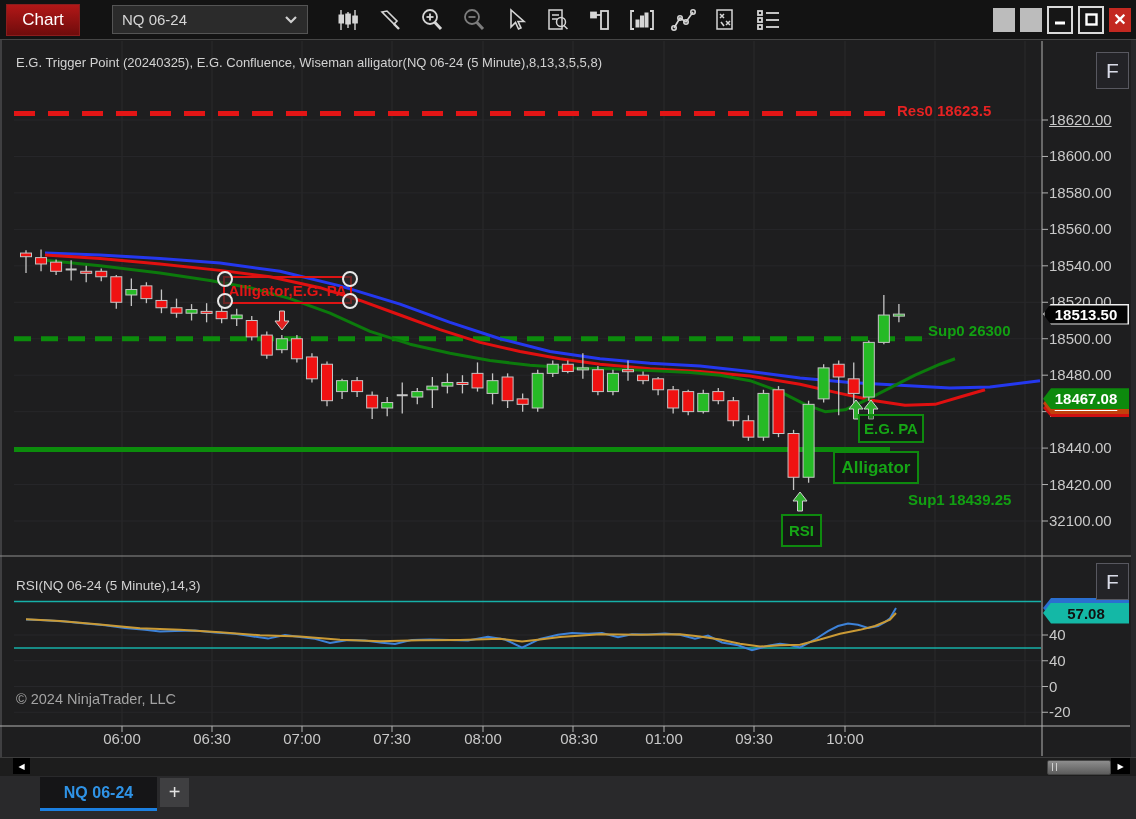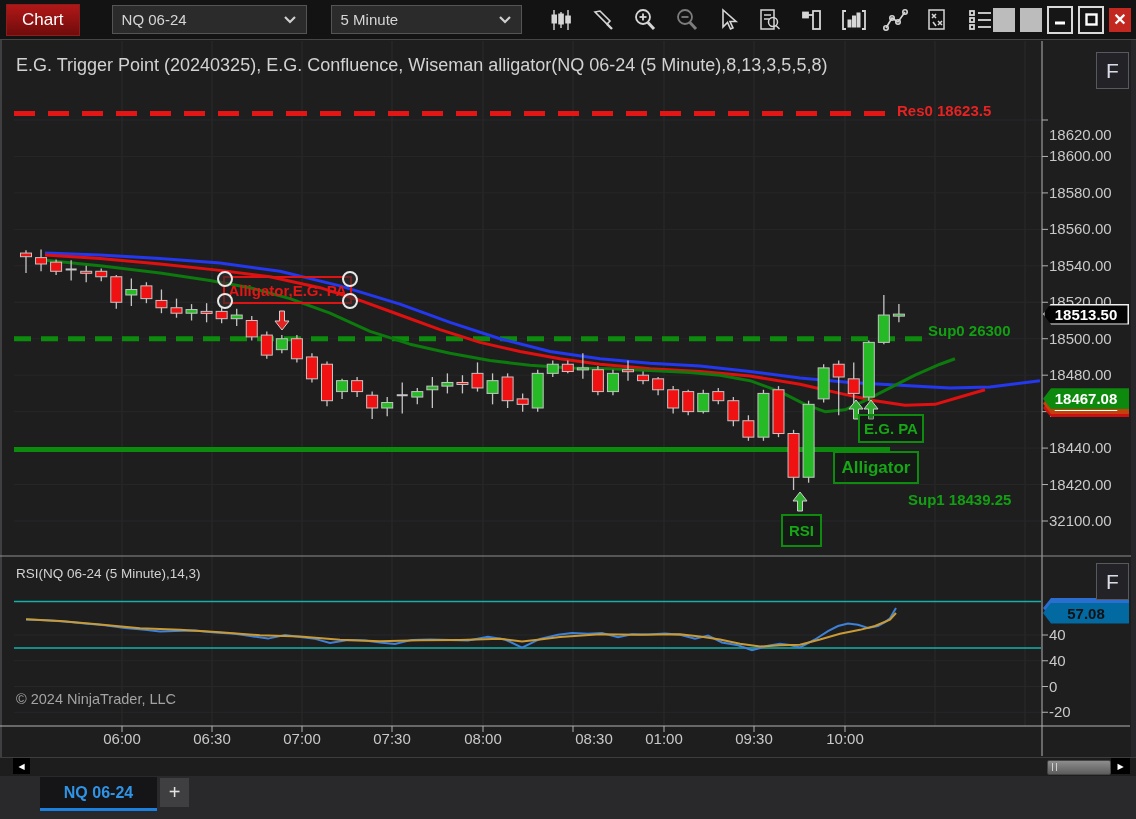--- a/index.html
+++ b/index.html
@@ -16,22 +16,22 @@
   .dd1{width:176px;margin-left:32px;}
   .dd2{width:172px;margin-left:24px;}
   .tbi{width:27px;height:27px;margin-left:15px;display:flex;align-items:center;justify-content:center;}
   .winbtns{margin-left:auto;display:flex;align-items:center;gap:5px;margin-right:5px;}
   .wb{width:22px;height:24px;display:flex;align-items:center;justify-content:center;}
   .wb-plain{background:#bcbcbc;}
   .wb-dark{background:#161616;border:2px solid #d9d9d9;color:#fff;}
   .wb-close{background:#c32820;color:#fff;font-weight:bold;font-size:16px;}
   
   .ov{position:absolute;z-index:10;}
-  .chart-title{left:16px;top:55px;font-size:18px;color:#d2d2d2;}
-  .rsi-title{left:16px;top:566px;font-size:13.5px;color:#d2d2d2;}
+  .chart-title{left:16px;top:55px;font-size:13px;color:#d2d2d2;}
+  .rsi-title{left:16px;top:578px;font-size:13.5px;color:#d2d2d2;}
   .copyright{left:16px;top:691px;font-size:14.5px;color:#a3a3a3;}
   .res0-label{left:897px;top:102px;font-size:15px;font-weight:bold;color:#e62222;}
   .sup0-label{left:928px;top:322px;font-size:15px;font-weight:bold;color:#12a012;}
   .sup1-label{left:908px;top:491px;font-size:15px;font-weight:bold;color:#12a012;}
   .draw-rect{left:223px;top:276px;width:125px;height:24px;border:2px solid #dd1414;
              display:flex;align-items:center;justify-content:center;color:#e31515;
              font-weight:bold;font-size:15px;white-space:nowrap;}
   .handle{position:absolute;width:12px;height:12px;border:2px solid #e8e8e8;border-radius:50%;
           background:rgba(45,45,45,.65);z-index:11;}
   .sig{position:absolute;border:2px solid #0e8a0e;color:#16a616;font-weight:bold;z-index:10;
@@ -263,28 +263,20 @@
 <div class="toolbar">
   <div class="chart-btn">Chart</div>
   <div class="dd dd1">
     <span>NQ 06-24</span>
     <span class="chev">
       <svg class="icon" width="14" height="9">
           <path d="M2 2 L7 7 L12 2" stroke="#cfcfcf" stroke-width="2.2" fill="none"></path>
         </svg>
       </span>
   </div>
-  <div class="dd dd2">
-    <span>5 Minute</span>
-    <span class="chev">
-      <svg class="icon" width="14" height="9">
-          <path d="M2 2 L7 7 L12 2" stroke="#cfcfcf" stroke-width="2.2" fill="none"></path>
-        </svg>
-      </span>
-  </div>
   <div class="tbi" style="margin-left:26px">
     <svg class="icon" width="22" height="22">
         <g stroke="#d6d6d6" fill="#d6d6d6">
           <line x1="4" y1="1" x2="4" y2="21" stroke-width="1.4"></line>
           <rect x="2" y="6" width="4.5" height="8"></rect>
           <line x1="11" y1="3" x2="11" y2="19" stroke-width="1.4"></line>
           <rect x="8.8" y="5" width="4.5" height="10"></rect>
           <line x1="18" y1="1" x2="18" y2="21" stroke-width="1.4"></line>
           <rect x="15.8" y="7" width="4.5" height="7"></rect>
         </g>
@@ -429,44 +421,44 @@
   <div class="sarrow left">◀</div>
   <div class="sthumb"></div>
   <div class="sarrow right">▶</div>
 </div>
 <div class="tabbar">
   <div class="tab">NQ 06-24</div>
   <div class="tab-add">+</div>
 </div>
 
 <div id="gen-labels">
-    <div class="plab" style="top: 126px;">18620.00</div>
+    <div class="plab" style="top: 111px; text-decoration: underline;">18620.00</div>
     <div class="plab" style="top: 147.455px;">18600.00</div>
     <div class="plab" style="top: 183.909px;">18580.00</div>
     <div class="plab" style="top: 220.364px;">18560.00</div>
     <div class="plab" style="top: 256.818px;">18540.00</div>
     <div class="plab" style="top: 293.273px;">18520.00</div>
     <div class="plab" style="top: 329.727px;">18500.00</div>
     <div class="plab" style="top: 366.182px;">18480.00</div>
     <div class="plab" style="top: 402.636px;">18460.00</div>
     <div class="plab" style="top: 439.091px;">18440.00</div>
     <div class="plab" style="top: 475.545px;">18420.00</div>
     <div class="plab" style="top: 512px;">32100.00</div>
     <div class="plab" style="top: 626px;">40</div>
     <div class="plab" style="top: 651.75px;">40</div>
     <div class="plab" style="top: 677.5px;">0</div>
     <div class="plab" style="top: 703.25px;">-20</div>
     <div class="tlab" style="left: 94px;">06:00</div>
     <div class="tlab" style="left: 184px;">06:30</div>
     <div class="tlab" style="left: 274px;">07:00</div>
     <div class="tlab" style="left: 364px;">07:30</div>
     <div class="tlab" style="left: 455px;">08:00</div>
-    <div class="tlab" style="left: 566px;">08:30</div>
+    <div class="tlab" style="left: 551px;">08:30</div>
     <div class="tlab" style="left: 636px;">01:00</div>
     <div class="tlab" style="left: 726px;">09:30</div>
     <div class="tlab" style="left: 817px;">10:00</div>
     <div class="pmk" style="top: 398.991px; background: rgb(208, 16, 16); height: 18px;"></div>
     <div class="pmk" style="top: 303.62px; background: rgb(5, 5, 5); color: rgb(255, 255, 255); box-shadow: rgb(240, 240, 240) 0px 0px 0px 1.5px inset;">18513.50</div>
     <div class="pmk" style="top: 393px; background: #c2410c; color: rgb(255, 255, 255); text-decoration: underline;">18475.82</div>
     <div class="pmk" style="top: 388.231px; background: rgb(13, 138, 13); color: rgb(255, 255, 255);">18467.08</div>
     <div class="pmk" style="top: 597.962px; background: rgb(42, 111, 208); height: 20px;"></div>
-    <div class="pmk" style="top: 602.51px; background: #0369a1; color: rgb(17, 17, 17);">57.08</div>
+    <div class="pmk" style="top: 602.51px; background: #14b8a6; color: rgb(17, 17, 17);">57.08</div>
   </div>
 
 </body></html>

